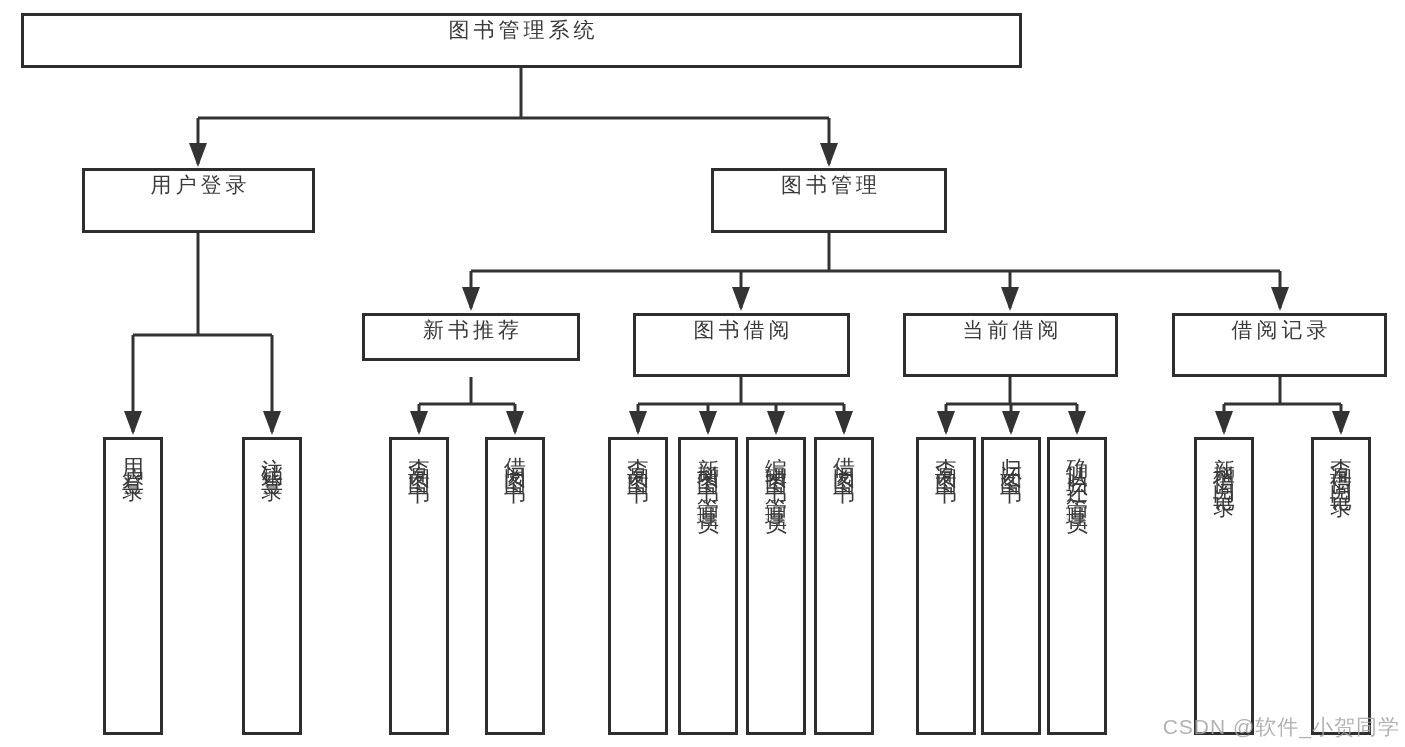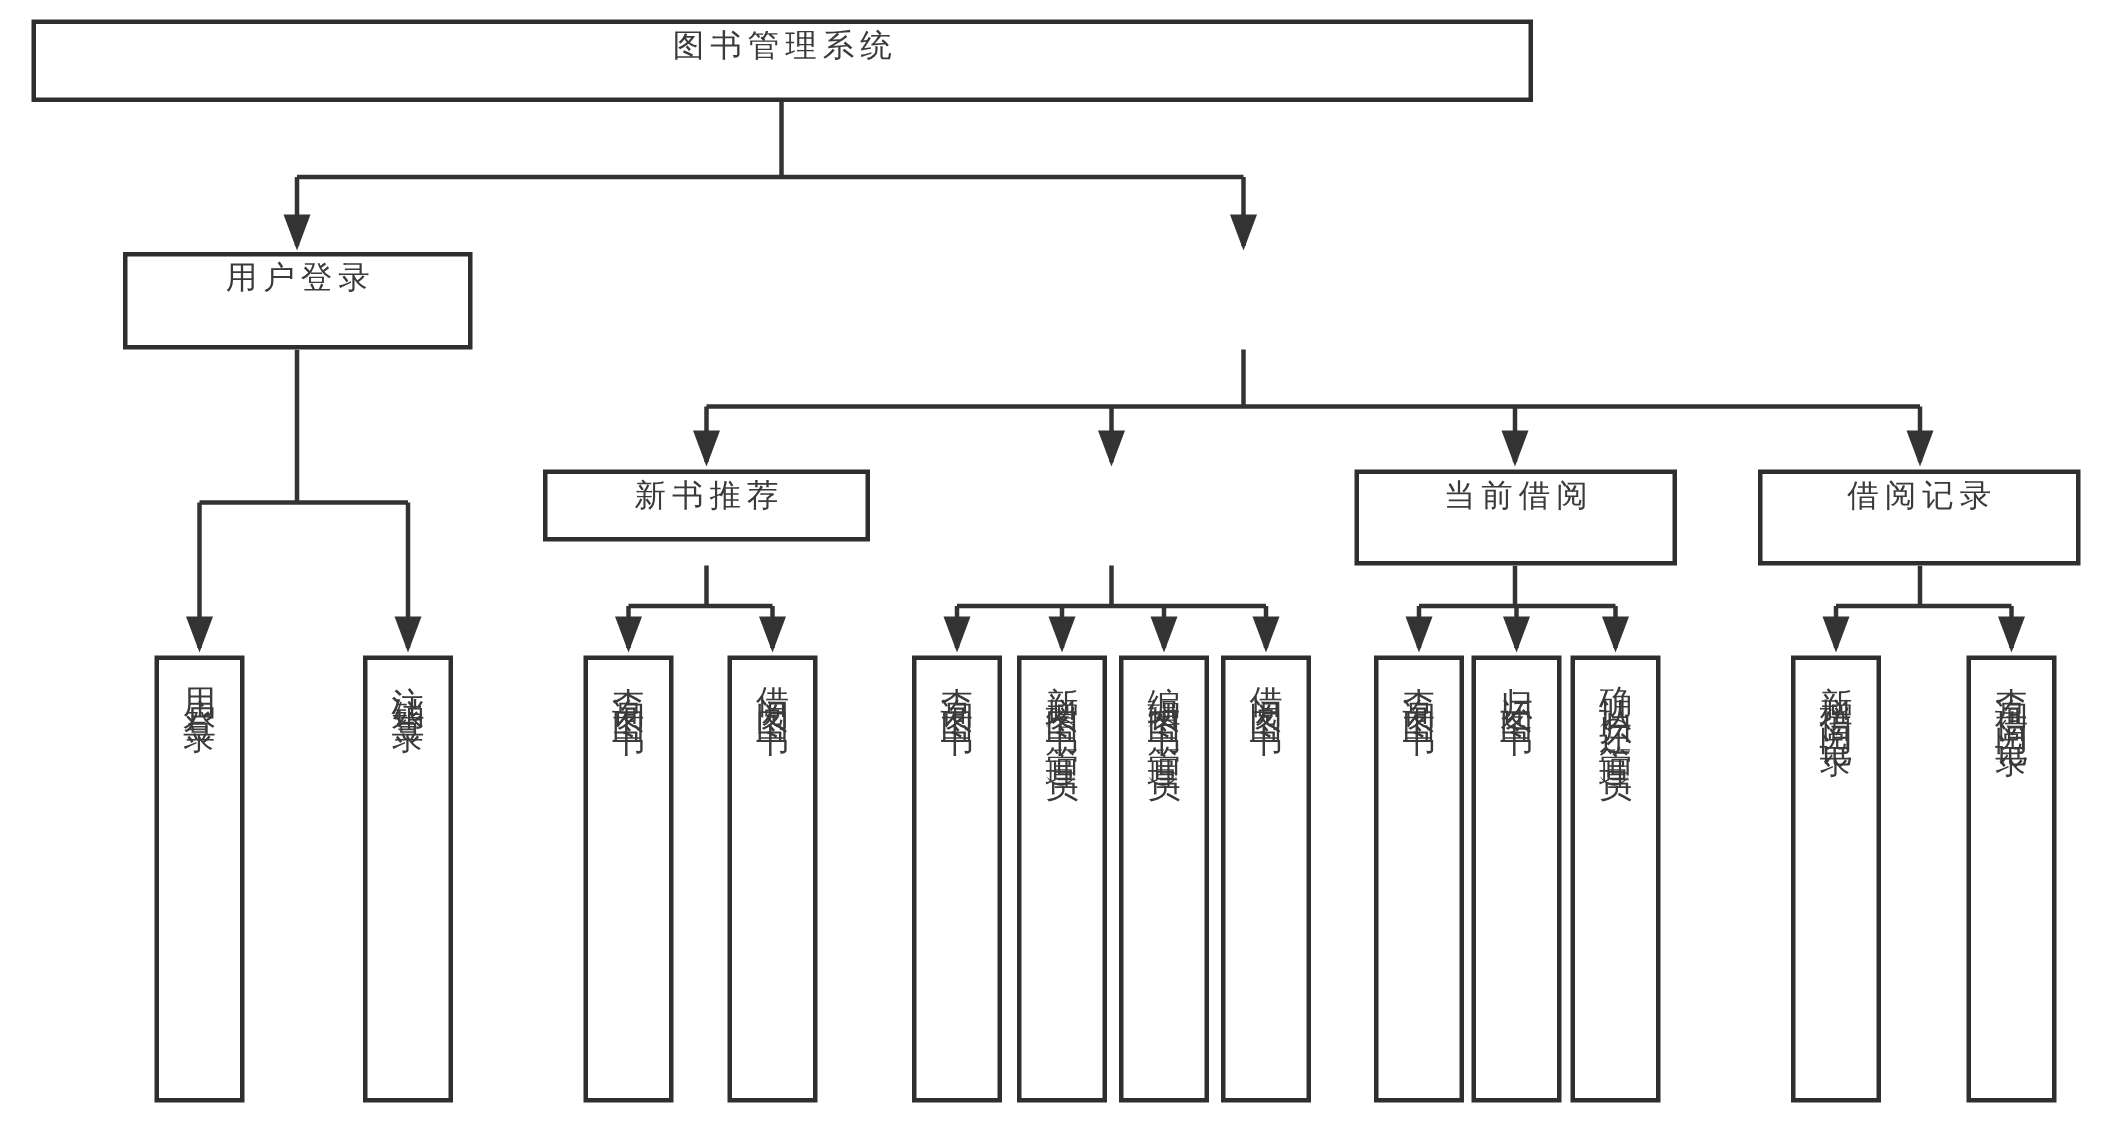--- a/index.html
+++ b/index.html
@@ -118,23 +118,29 @@
     </g>
   </svg>
 
   <div class="box" style="left:21px;top:13px;width:1001px;height:55px;">
     <span class="hlabel">图书管理系统</span>
   </div>
 
   <div class="box" style="left:82px;top:168px;width:233px;height:65px;">
     <span class="hlabel">用户登录</span>
   </div>
+  <div class="box" style="left:711px;top:168px;width:236px;height:65px;">
+    <span class="hlabel">图书管理</span>
+  </div>
 
   <div class="box" style="left:362px;top:313px;width:218px;height:48px;">
     <span class="hlabel">新书推荐</span>
+  </div>
+  <div class="box" style="left:633px;top:313px;width:217px;height:64px;">
+    <span class="hlabel">图书借阅</span>
   </div>
   <div class="box" style="left:903px;top:313px;width:215px;height:64px;">
     <span class="hlabel">当前借阅</span>
   </div>
   <div class="box" style="left:1172px;top:313px;width:215px;height:64px;">
     <span class="hlabel">借阅记录</span>
   </div>
 
   <div class="box" style="left:103px;top:437px;width:60px;height:298px;">
     <span class="vlabel">用户登录</span>
@@ -173,14 +179,15 @@
     <span class="vlabel">确认归还（管理员）</span>
   </div>
 
   <div class="box" style="left:1194px;top:437px;width:60px;height:298px;">
     <span class="vlabel">新增借阅记录</span>
   </div>
   <div class="box" style="left:1311px;top:437px;width:60px;height:298px;">
     <span class="vlabel">查询借阅记录</span>
   </div>
 
+  <div id="watermark">CSDN @软件_小贺同学</div>
 
 </div>
 
 </body></html>

